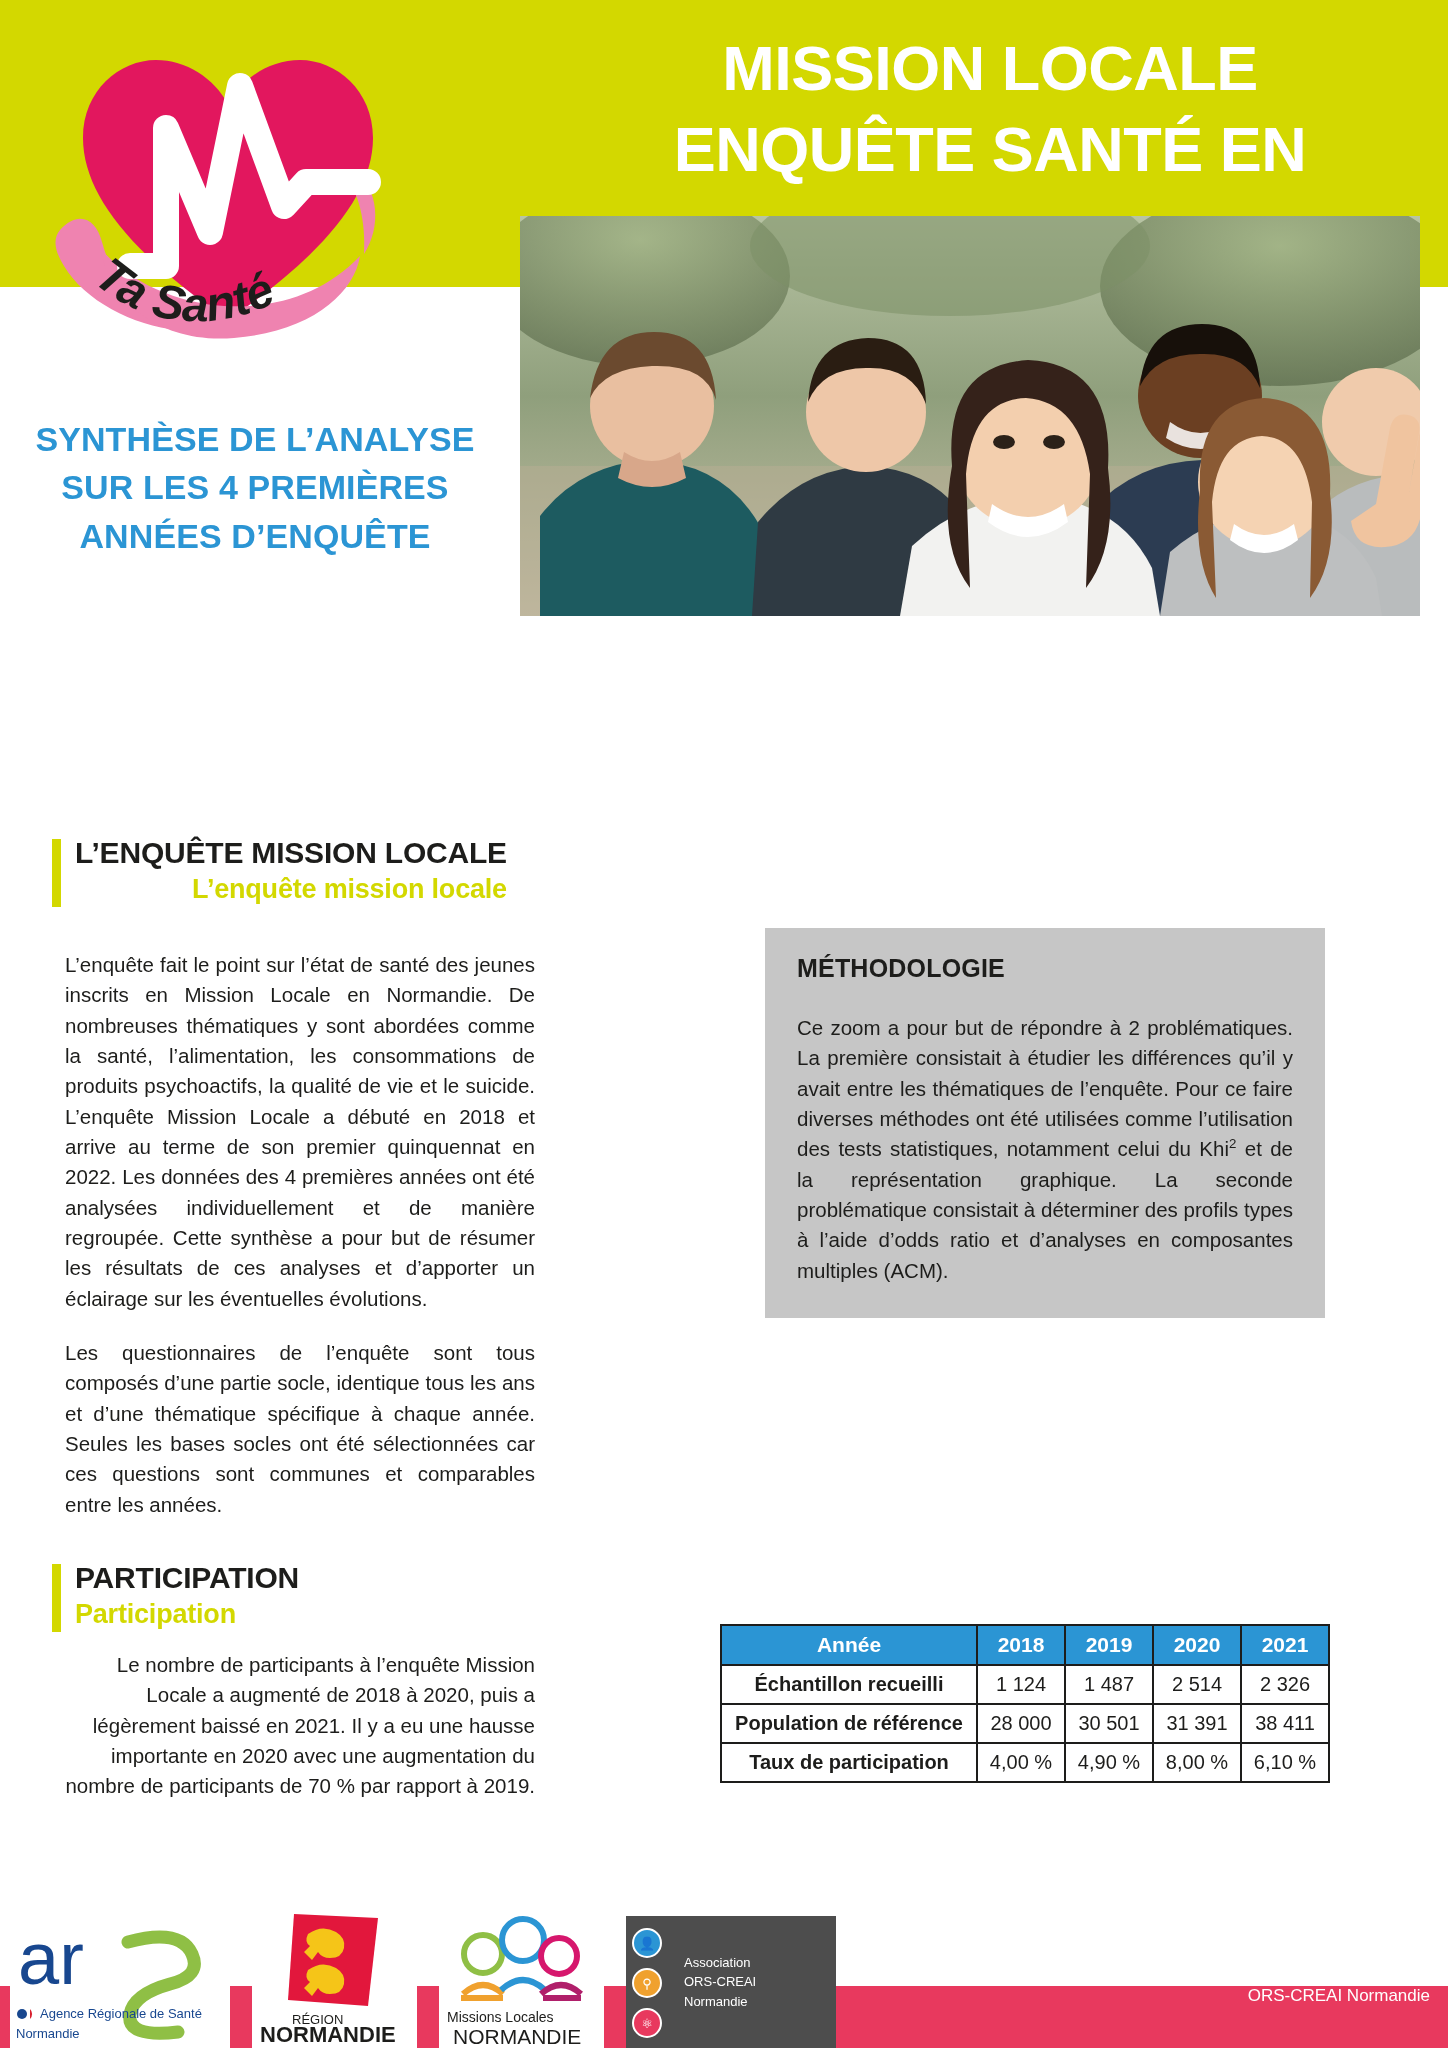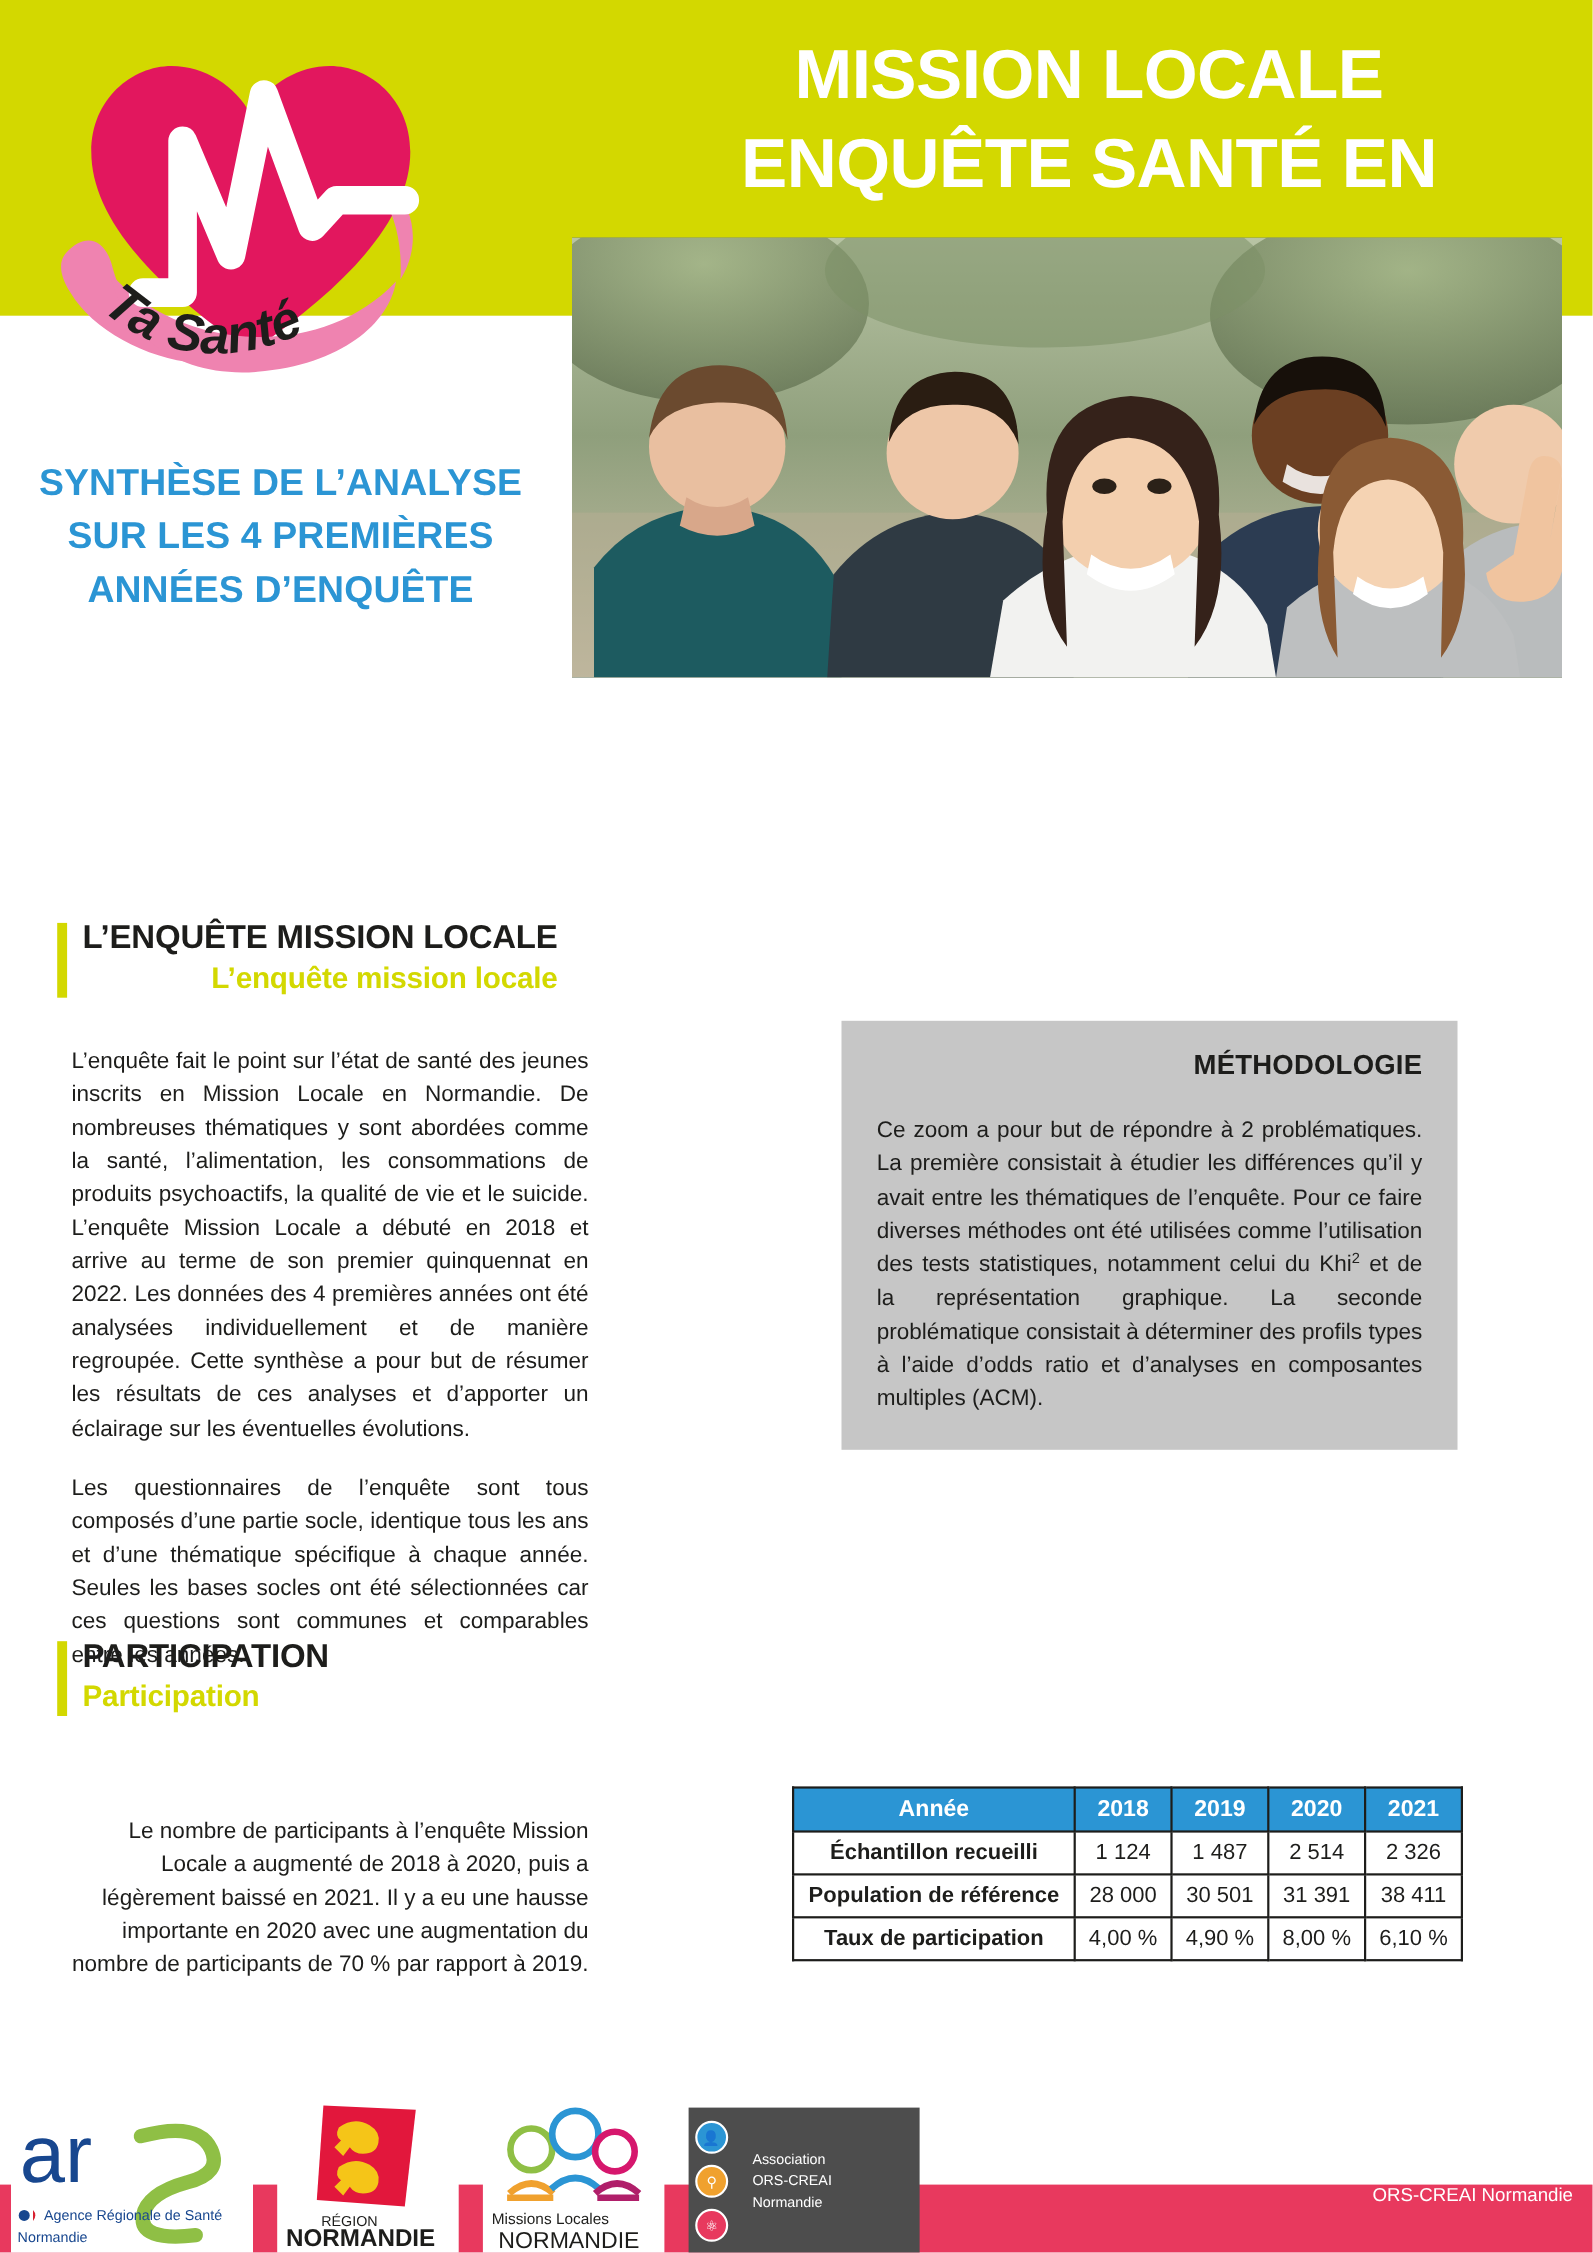--- a/index.html
+++ b/index.html
@@ -92,21 +92,21 @@
     display: block;
     color: #d3d800;
     font-weight: bold;
     font-size: 27px;
     line-height: 1.2;
     margin-top: 3px;
     letter-spacing: -0.2px;
   }
 
   #sec-enquete { left: 52px; top: 835px; text-align: right; }
-  #sec-participation { left: 52px; top: 1488px; }
+  #sec-participation { left: 52px; top: 1560px; }
 
   
   .body-col {
     position: absolute;
     color: #1d1d1b;
     font-size: 20.5px;
     line-height: 1.48;
     text-align: justify;
   }
   #col-enquete {
@@ -123,21 +123,21 @@
 
   
   .metho-box {
     position: absolute;
     left: 765px; top: 928px;
     width: 560px; height: 390px;
     background: #c6c6c6;
     padding: 26px 32px 26px 32px;
   }
   .metho-title {
-    text-align: right;
+    text-align: left;
     color: #1d1d1b;
     font-weight: bold;
     font-size: 25px;
     letter-spacing: 0.2px;
     margin-bottom: 30px;
   }
   .metho-body {
     color: #1d1d1b;
     font-size: 20.5px;
     line-height: 1.48;

